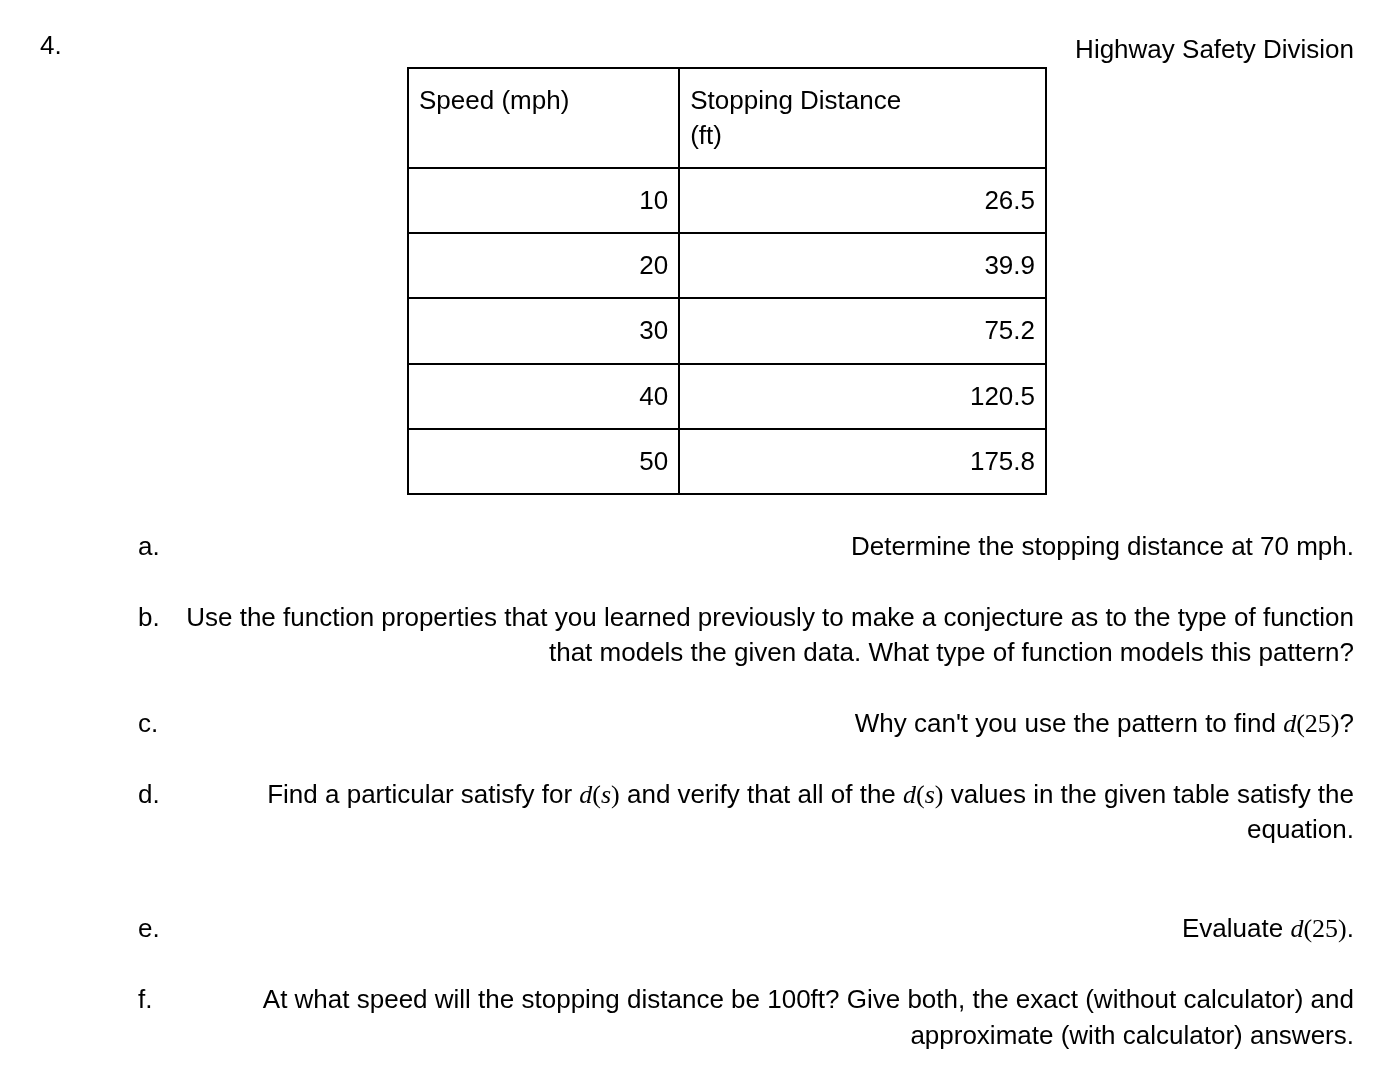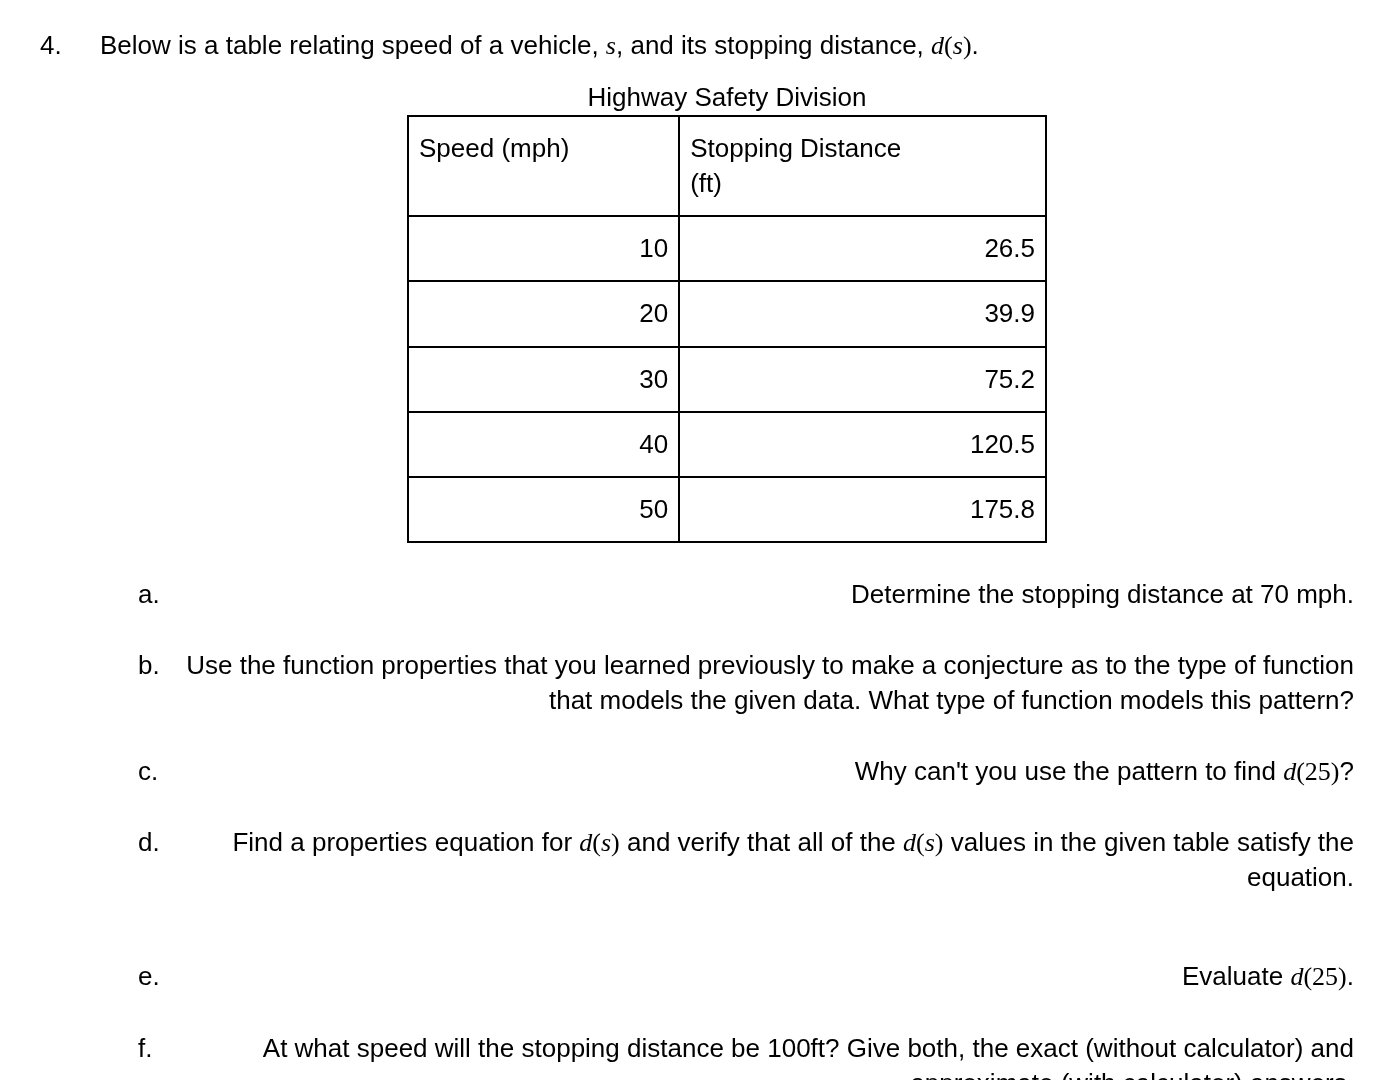--- a/index.html
+++ b/index.html
@@ -23,23 +23,23 @@
       width: 60px;
       flex-shrink: 0;
     }
     .problem-body {
       flex: 1;
     }
     .intro {
       margin-bottom: 4px;
     }
     .table-caption {
-      text-align: center;
+      text-align: right;
       font-size: 26px;
-      margin-top: 17px;
+      margin-top: 4px;
     }
     table.data-table {
       border-collapse: collapse;
       margin: 0 auto 34px auto;
       width: 640px;
     }
     table.data-table th, table.data-table td {
       border: 2px solid #000;
       padding: 14px 10px;
       font-size: 26px;
@@ -77,23 +77,20 @@
     .math .var {
       font-style: italic;
     }
   </style>
 </head>
 <body>
 
 <div class="problem-row">
   <div class="problem-number">4.</div>
   <div class="problem-body">
-    <div class="intro">
-      <span>Below is a table relating speed of a vehicle, </span><span class="math"><span class="var">s</span></span><span>, and its stopping distance, </span><span class="math"><span class="var">d</span><span>(</span><span class="var">s</span><span>)</span></span><span>.</span>
-    </div>
 
     <div class="table-caption">Highway Safety Division</div>
     <table class="data-table">
       <tbody>
           <tr>
         <th>Speed (mph)</th>
         <th>
           <span>Stopping Distance</span><br>
           <span>(ft)</span>
         </th>
@@ -136,21 +133,21 @@
       <div class="sub-item">
         <div class="sub-marker">c.</div>
         <div class="sub-text">
           <span>Why can't you use the pattern to find </span><span class="math"><span class="var">d</span><span>(</span><span>25</span><span>)</span></span><span>?</span>
         </div>
       </div>
 
       <div class="sub-item extra-gap">
         <div class="sub-marker">d.</div>
         <div class="sub-text">
-          <span>Find a properties equation for </span><span class="math"><span class="var">d</span><span>(</span><span class="var">s</span><span>)</span></span><span> and verify that all of the </span><span class="math"><span class="var">d</span><span>(</span><span class="var">s</span><span>)</span></span><span> values in the given table satisfy the equation.</span>
+          <span>Find a particular satisfy for </span><span class="math"><span class="var">d</span><span>(</span><span class="var">s</span><span>)</span></span><span> and verify that all of the </span><span class="math"><span class="var">d</span><span>(</span><span class="var">s</span><span>)</span></span><span> values in the given table satisfy the equation.</span>
         </div>
       </div>
 
       <div class="sub-item">
         <div class="sub-marker">e.</div>
         <div class="sub-text">
           <span>Evaluate </span><span class="math"><span class="var">d</span><span>(</span><span>25</span><span>)</span></span><span>.</span>
         </div>
       </div>
 

